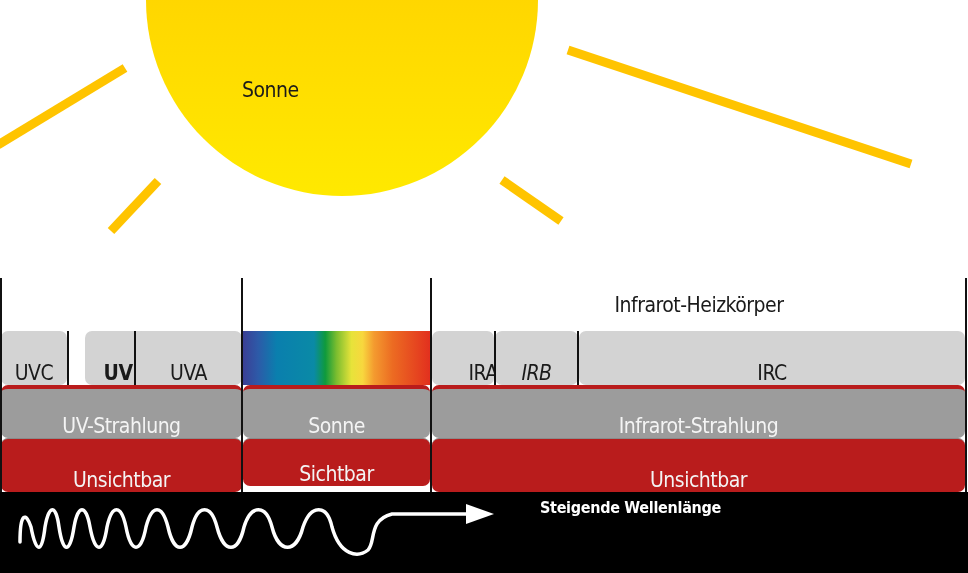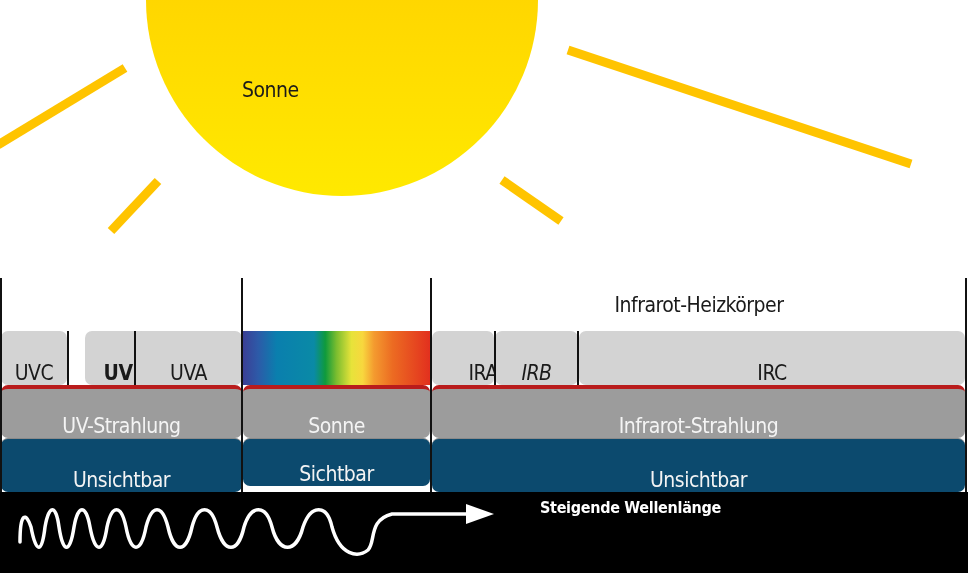--- a/index.html
+++ b/index.html
@@ -3,21 +3,21 @@
 <meta charset="utf-8">
 <style>
   html, body { margin:0; padding:0; background:#ffffff; }
   body { width:968px; height:573px; position:relative; overflow:hidden; font-family:"DejaVu Sans Condensed","DejaVu Sans", sans-serif; }
   .abs { position:absolute; }
   svg.sunlayer { position:absolute; left:0; top:0; }
   .sun-label { position:absolute; left:242px; top:78px; width:200px; text-align:left; font-size:21px; color:#1a1a1a; letter-spacing:-0.5px; }
   .cell { position:absolute; display:flex; align-items:flex-end; justify-content:center; box-sizing:border-box; font-size:21px; letter-spacing:-0.5px;border-radius:7px; }
   .row-sub { background:#d3d3d3; color:#1a1a1a; }
   .row-rad { background:#9c9c9c; color:#f4f4f4; border-top:4px solid #b91c1c; }
-  .row-vis { background:#0c4a6e; color:#f4f4f4; border-top:1px solid #8a8a8a; }
+  .row-vis { background:#b91c1c; color:#f4f4f4; border-top:1px solid #8a8a8a; }
   .vline { position:absolute; width:1.5px; background:#111; }
   .heizkoerper { position:absolute; left:431px; top:278px; width:536px; height:53px; display:flex; align-items:center; justify-content:center; font-size:21px; color:#1a1a1a; letter-spacing:-0.5px; }
   .spectrum { position:absolute; left:243px; top:331px; width:187px; height:54px;
     background:linear-gradient(to right,#3b3f95 0%,#2d5aa8 8%,#0a7fae 18%,#0a8aa6 38%,#0f9a3c 44%,#7bbd2f 50%,#e7e33a 58%,#f8d73e 64%,#f49b2f 70%,#ec6b22 80%,#e2301e 100%); }
   .bottom-band { position:absolute; left:0; top:492px; width:968px; height:81px; background:#000; }
   .wl-label { position:absolute; left:540px; top:498px; width:330px; font-size:16px; color:#ffffff; letter-spacing:-0.3px;font-weight:bold; }
 </style>
 </head>
 <body>
 

